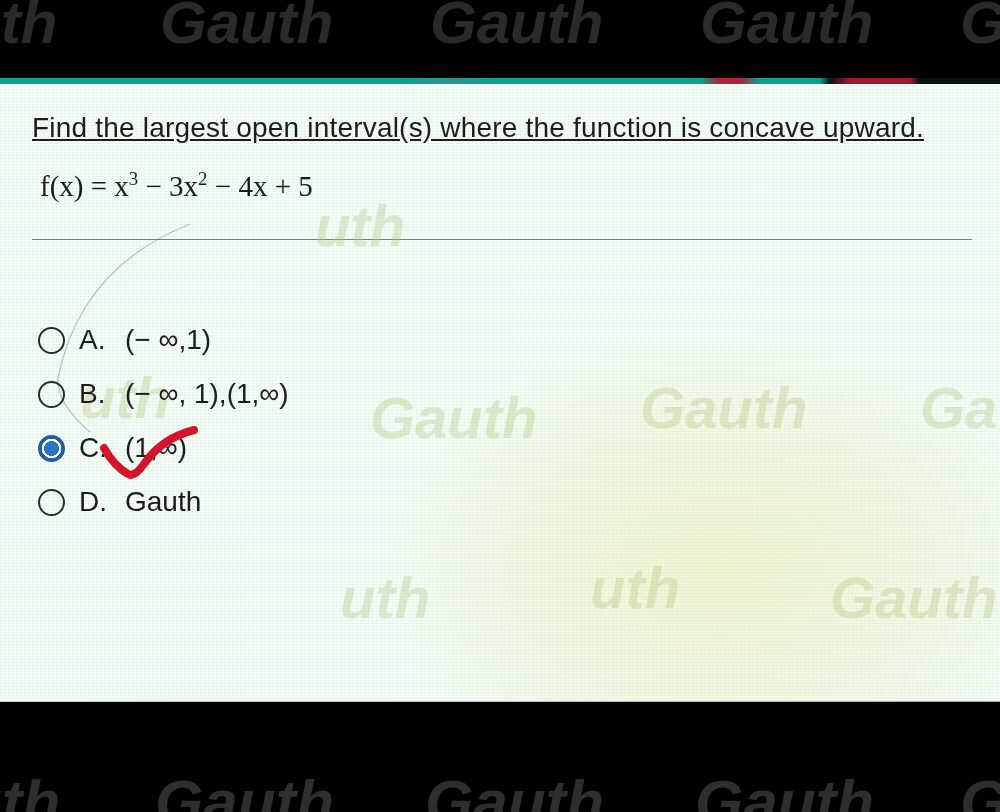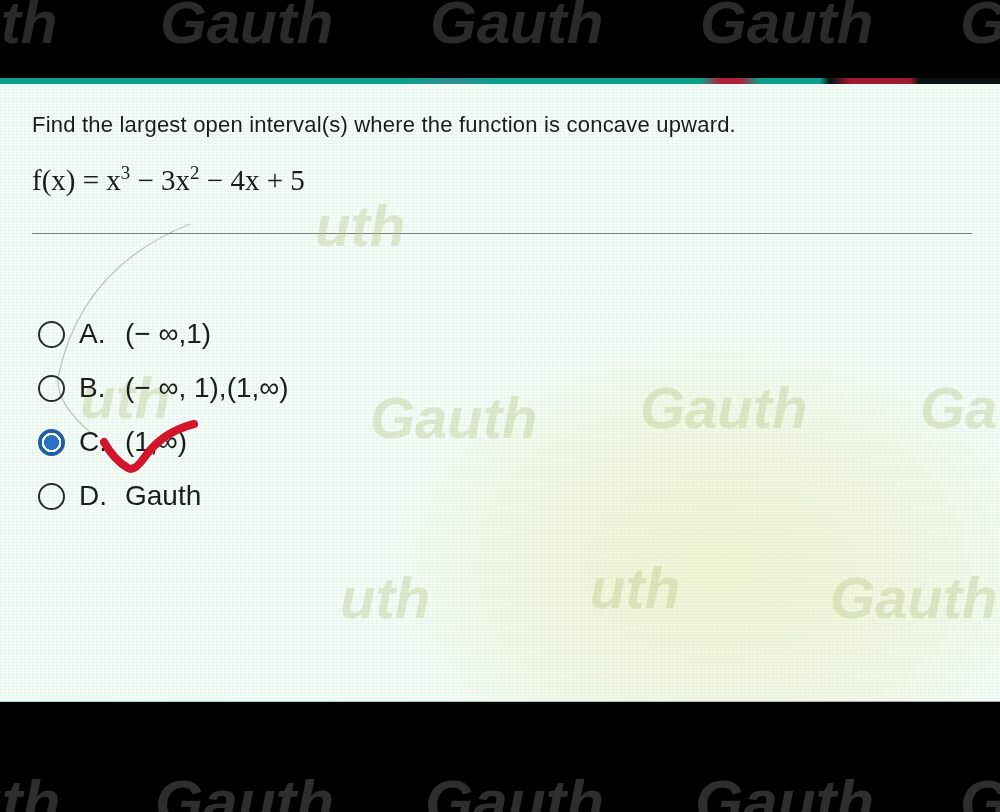--- a/index.html
+++ b/index.html
@@ -77,29 +77,30 @@
       radial-gradient(ellipse 420px 290px at 72% 78%,
         rgba(240, 230, 140, 0.35) 0%,
         rgba(240, 230, 140, 0.15) 55%,
         rgba(240,230,140,0) 80%);
     box-sizing: border-box;
     padding: 28px 28px 20px 32px;
     color: #1c1c1c;
   }
 
   .question {
-    font-size: 22px;
+    font-size: 28px;
     letter-spacing: 0.2px;
     margin-bottom: 26px;
+    text-decoration: underline;
   }
 
   .formula {
     font-size: 29px;
     font-family: "Times New Roman", Times, serif;
-    margin: 6px 0 0 0;
+    margin: 6px 0 0 8px;
   }
   .formula sup { font-size: 0.65em; vertical-align: super; line-height: 0; }
 
   .hr {
     border: none;
     border-top: 1px solid rgba(30,30,30,0.55);
     margin: 36px 0 0 0;
   }
 
   .curve {

